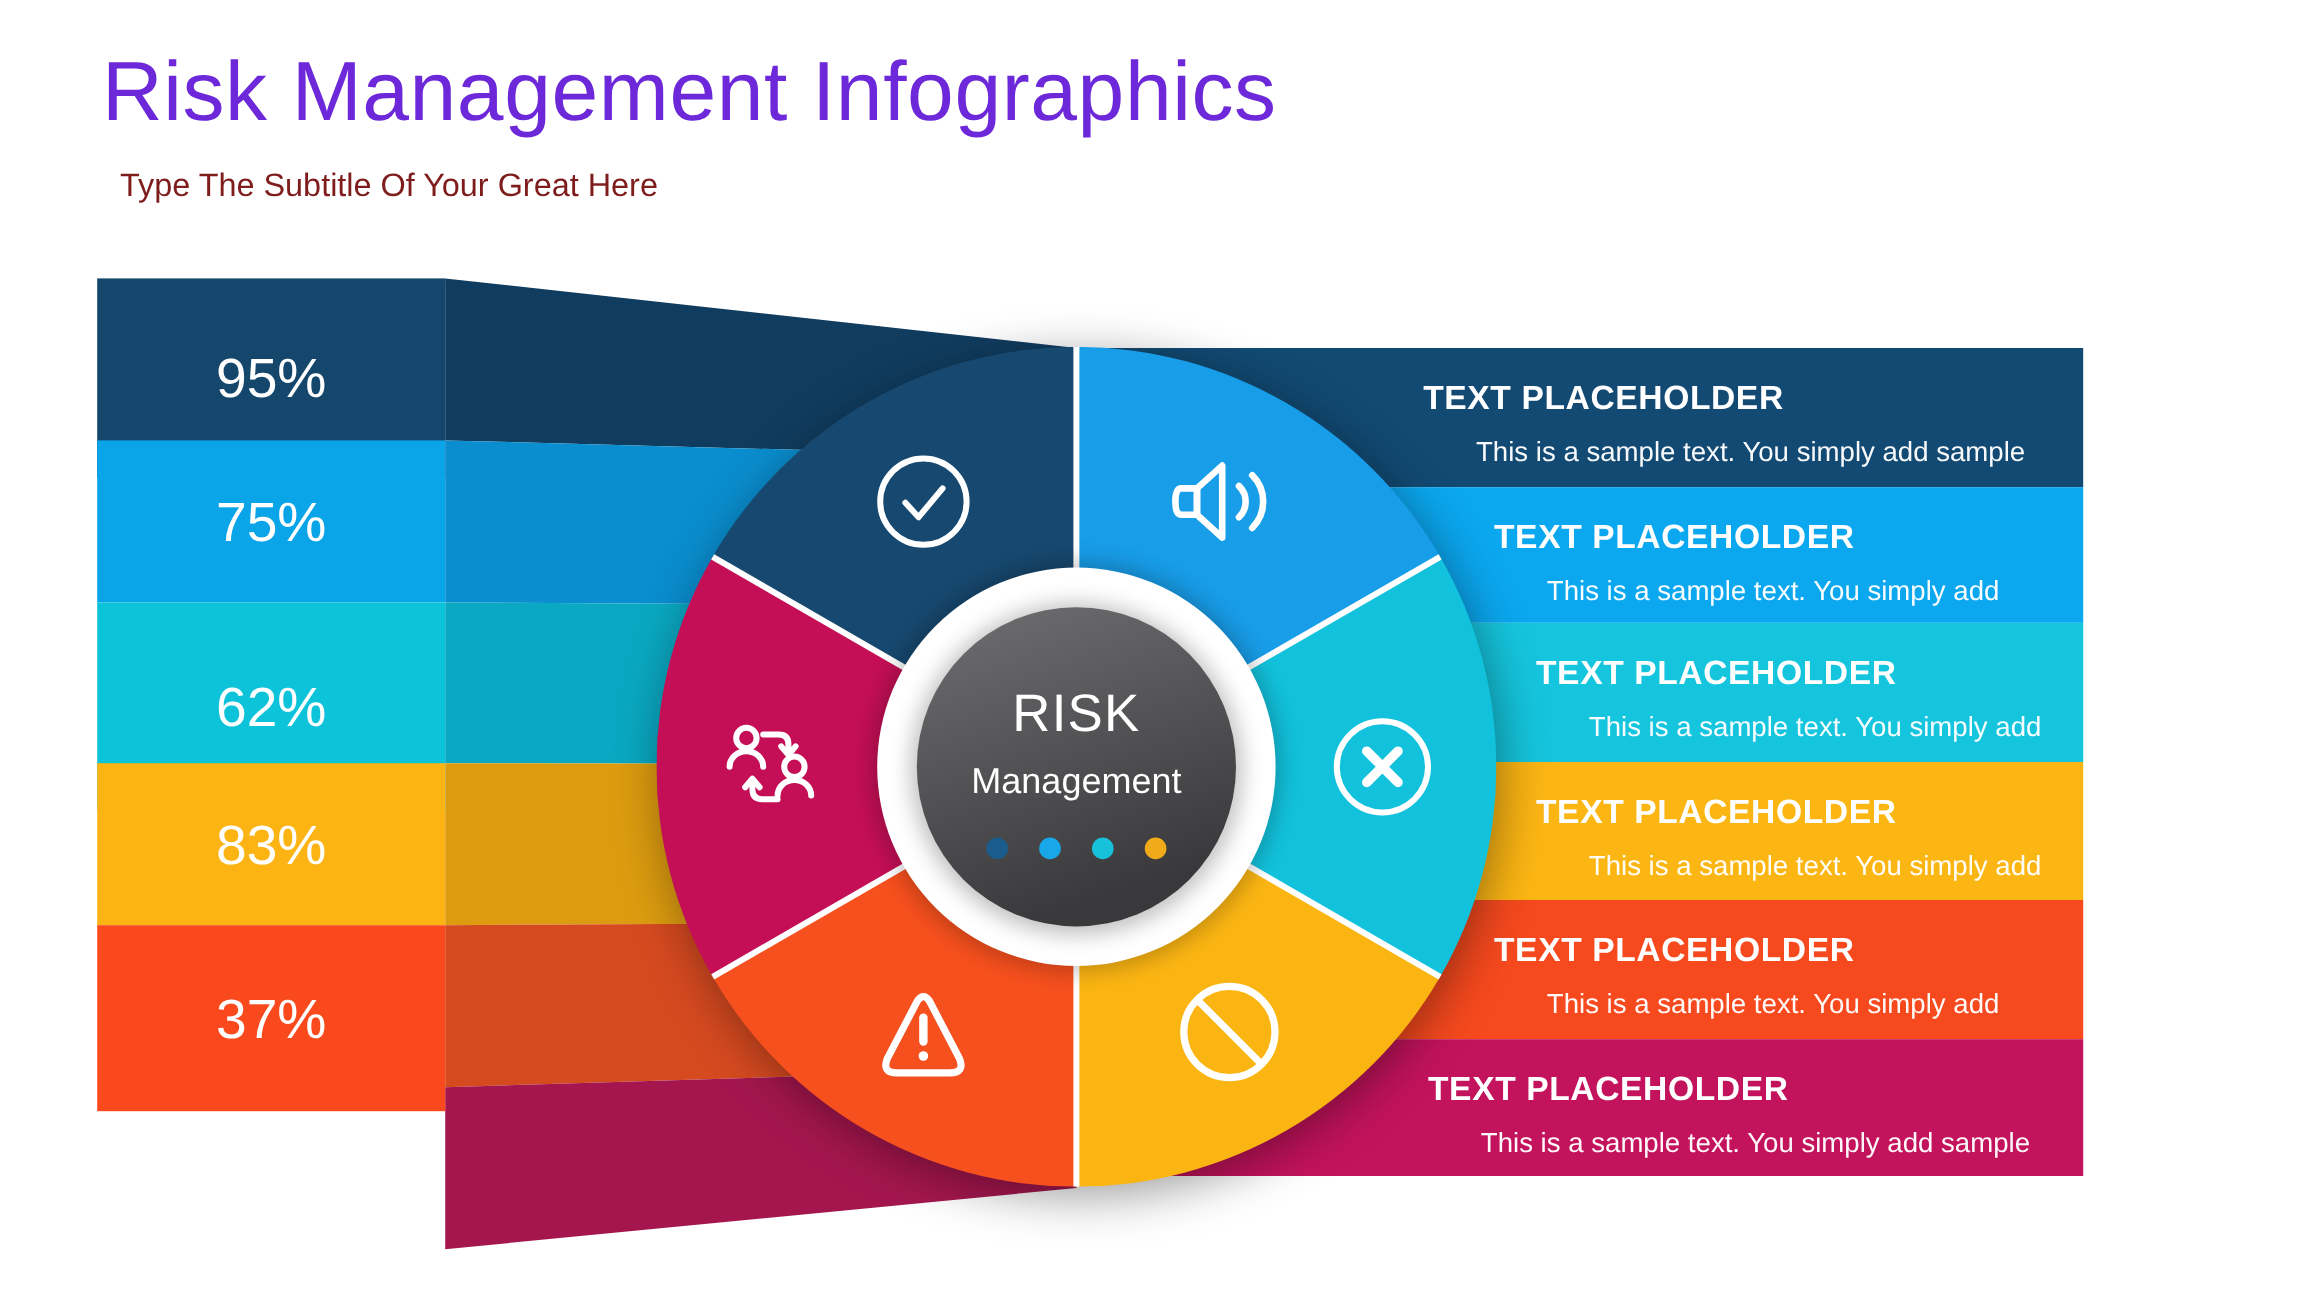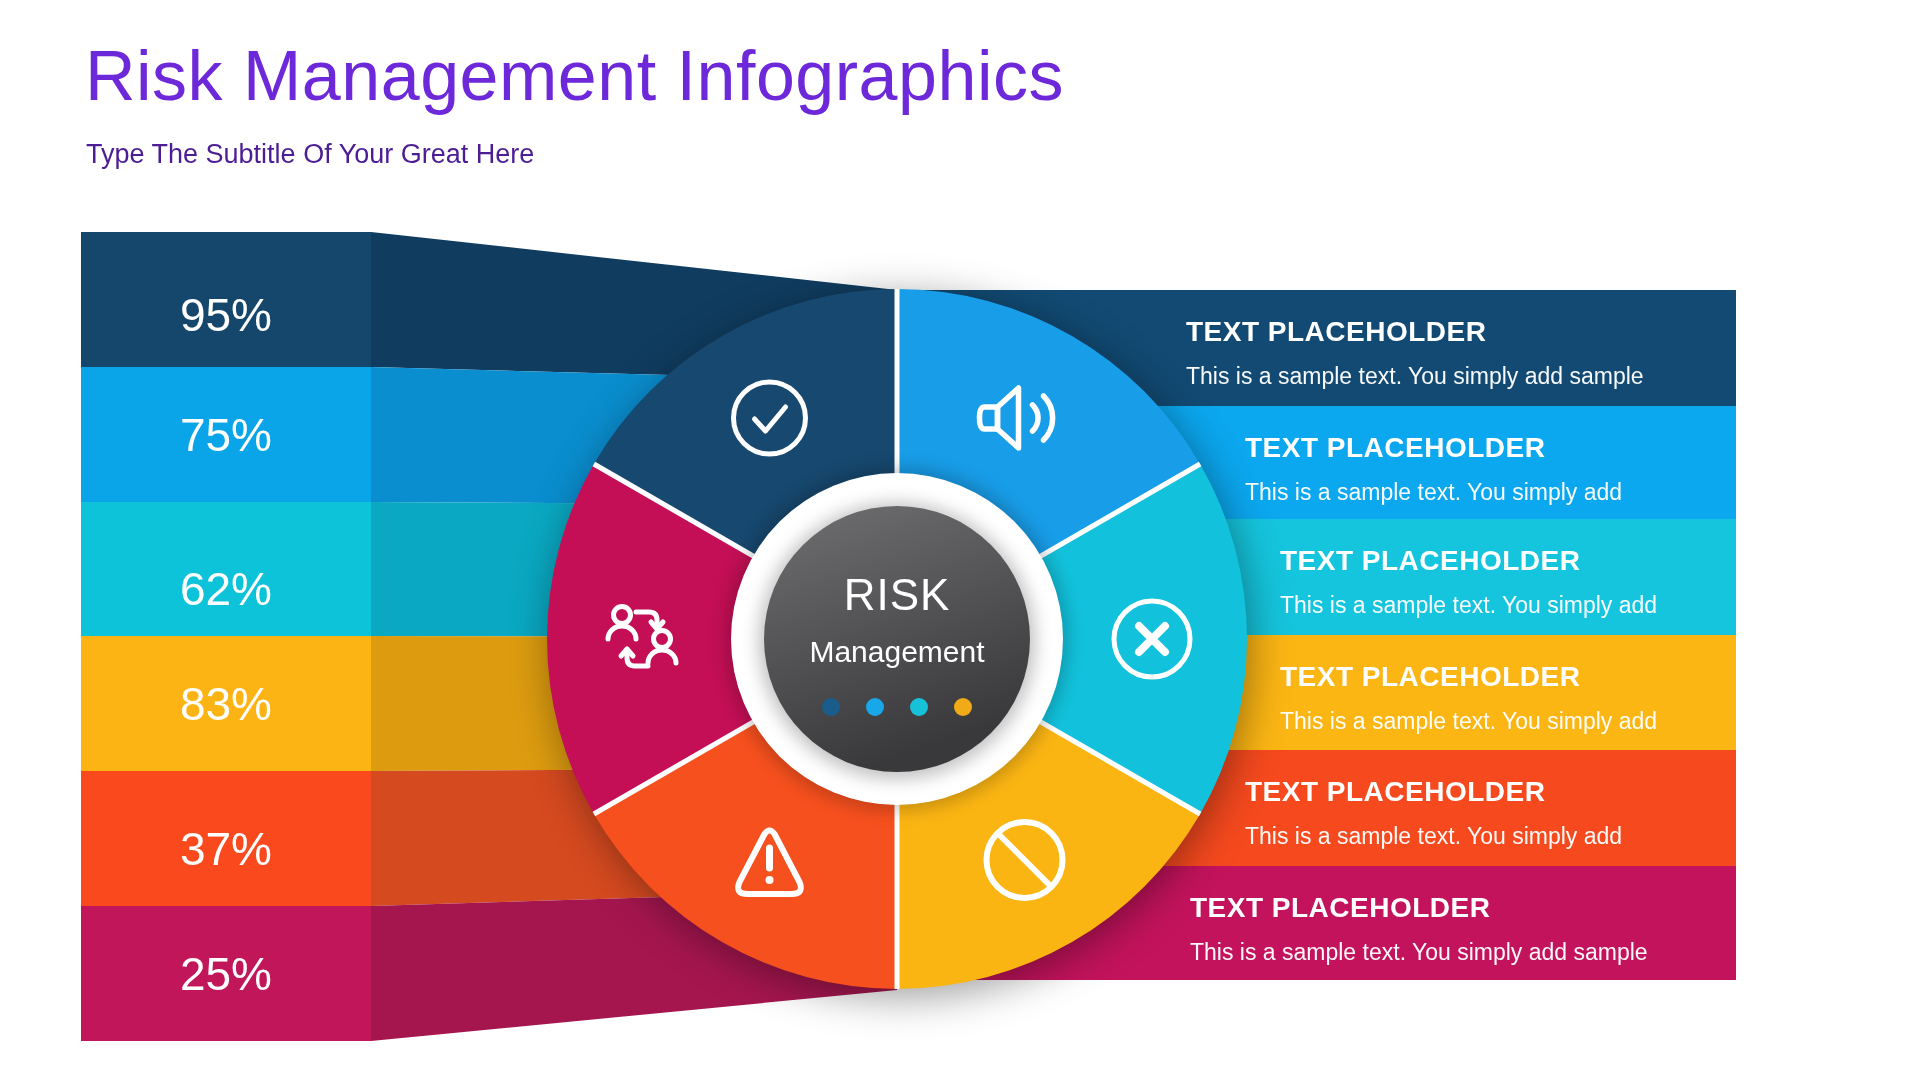--- a/index.html
+++ b/index.html
@@ -6,37 +6,37 @@
   #stage{
     position:relative;width:1920px;height:1080px;overflow:hidden;
     background:#ffffff;font-family:"Liberation Sans", sans-serif;
   }
   
   #title{
     position:absolute;left:85px;top:36px;font-size:70px;line-height:80px;
     color:#6d28d9;letter-spacing:0.5px;white-space:nowrap;
   }
   #subtitle{
-    position:absolute;left:86px;top:138px;font-size:27px;line-height:32px;
-    color:#4c1d95;white-space:nowrap;
+    position:absolute;left:100px;top:138px;font-size:27px;line-height:32px;
+    color:#7f1d1d;white-space:nowrap;
   }
   
   .bar{
     position:absolute;left:81px;width:290px;display:flex;align-items:center;
     justify-content:center;color:#ffffff;font-size:46px;
   }
   
   #fan-svg{position:absolute;left:0;top:0;width:1920px;height:1080px;}
   
   .row{
     position:absolute;left:897px;width:839px;box-sizing:border-box;
     color:#ffffff;padding-top:26px;padding-right:20px;
   }
   .row .row-heading{font-size:28px;line-height:32px;font-weight:bold;letter-spacing:0.5px;}
-  .row .row-body{font-size:23px;line-height:28px;margin-top:14px;color:rgba(255,255,255,0.97);}
+  .row .row-body{font-size:23px;line-height:28px;margin-top:14px;color:rgba(255,255,255,0.97);margin-left:44px;}
   
   #wheel{
     position:absolute;left:547px;top:289px;width:700px;height:700px;
     filter:drop-shadow(4px 8px 20px rgba(0,0,0,0.38));
   }
   #wheel svg{position:absolute;left:0;top:0;}
   #center-line1{
     position:absolute;left:0;width:700px;top:284px;text-align:center;
     color:#ffffff;font-size:44px;line-height:44px;letter-spacing:1px;
   }
@@ -74,23 +74,20 @@
       <span>75%</span>
     </div>
   <div class="bar" style="top: 502px; height: 173px; background: rgb(12, 195, 218);">
       <span>62%</span>
     </div>
   <div class="bar" style="top: 636px; height: 135px; background: rgb(252, 180, 20);">
       <span>83%</span>
     </div>
   <div class="bar" style="top: 771px; height: 155px; background: rgb(249, 73, 29);">
       <span>37%</span>
-    </div>
-  <div class="bar" style="top: 906px; height: 135px; background: rgb(193, 23, 90);">
-      <span>25%</span>
     </div>
 
   <div class="row" style="top: 290px; height: 116px; padding-left: 289px; background: rgb(18, 74, 115);">
     <div class="row-heading">TEXT PLACEHOLDER</div>
     <div class="row-body">This is a sample text. You simply add sample</div>
   </div>
   <div class="row" style="top: 406px; height: 113px; padding-left: 348px; background: rgb(11, 167, 239);">
     <div class="row-heading">TEXT PLACEHOLDER</div>
     <div class="row-body">This is a sample text. You simply add</div>
   </div>

